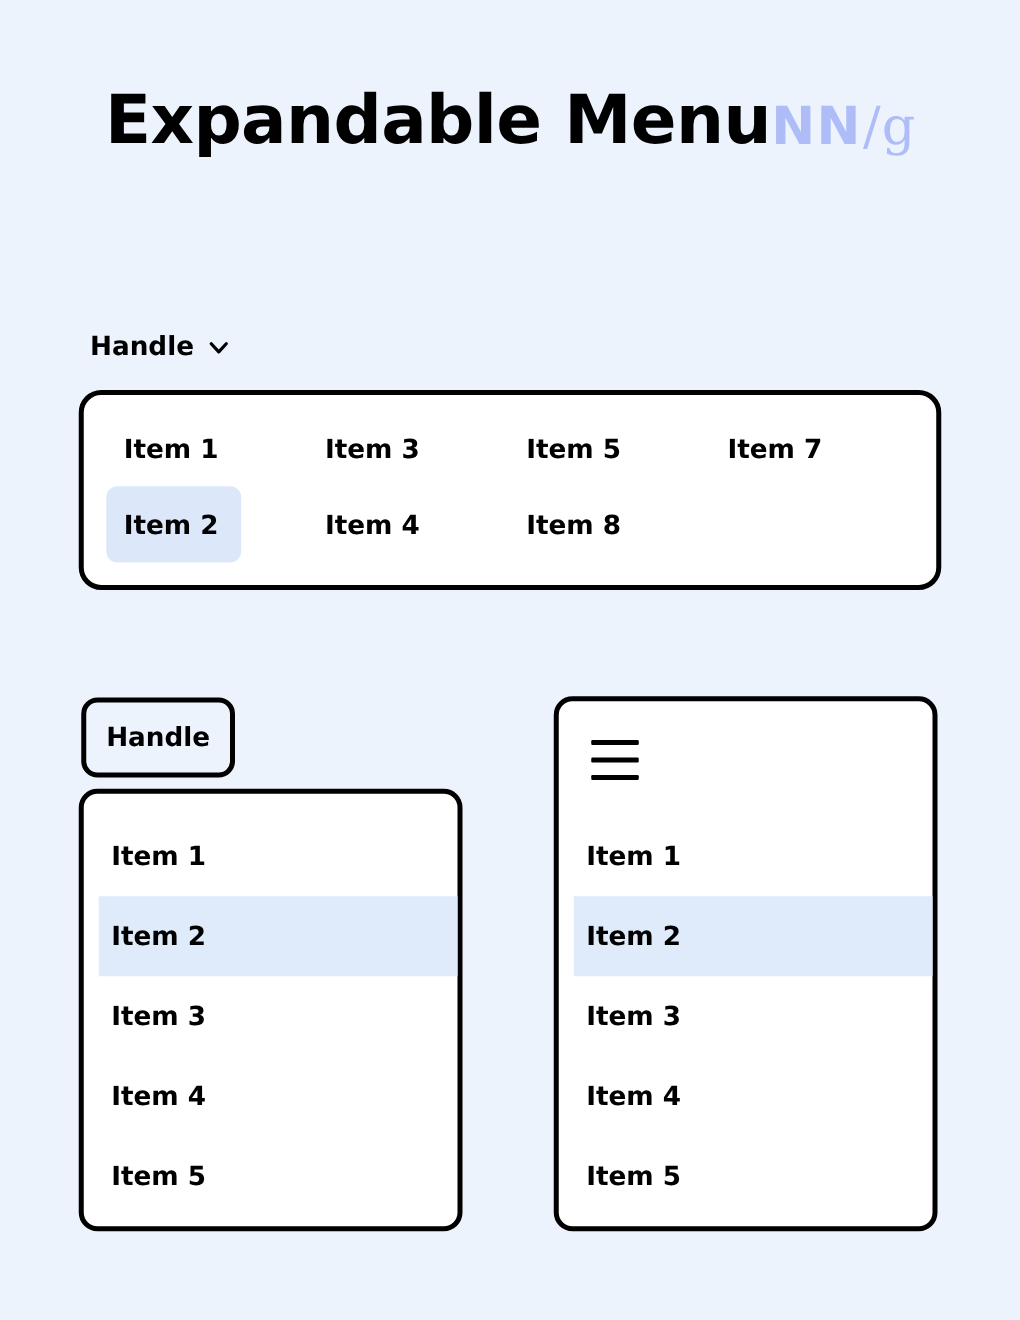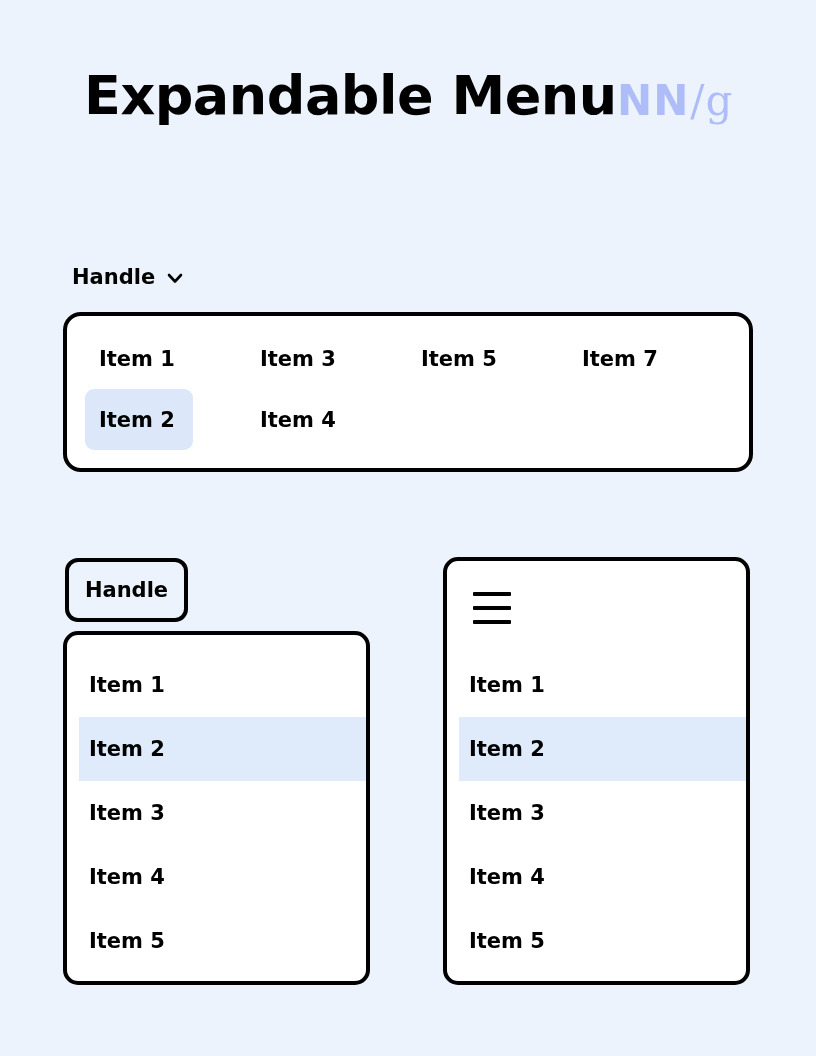--- a/index.html
+++ b/index.html
@@ -233,20 +233,21 @@
 </div>
 
 <div class="mega-panel">
   <div class="mega-grid">
     <div class="mega-item">Item 1</div>
     <div class="mega-item">Item 3</div>
     <div class="mega-item">Item 5</div>
     <div class="mega-item">Item 7</div>
     <div class="mega-item selected">Item 2</div>
     <div class="mega-item">Item 4</div>
+    <div class="mega-item">Item 8</div>
   </div>
 </div>
 
 <div class="handle-tab">
   <span>Handle</span>
 </div>
 
 <div class="list-panel-left">
   <div class="vlist vlist-left">
     <div class="vlist-item">Item 1</div>

